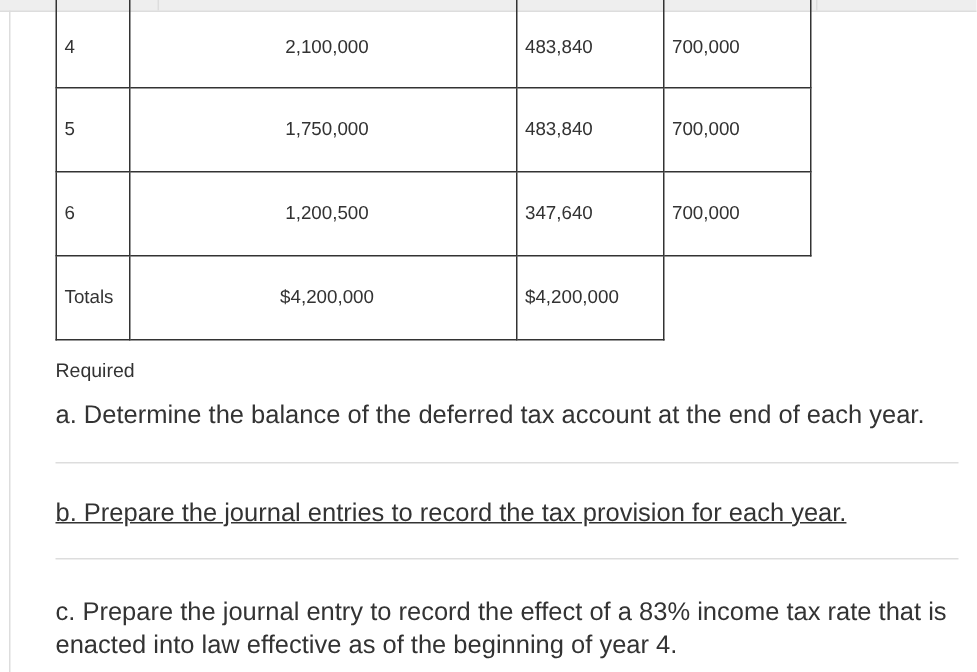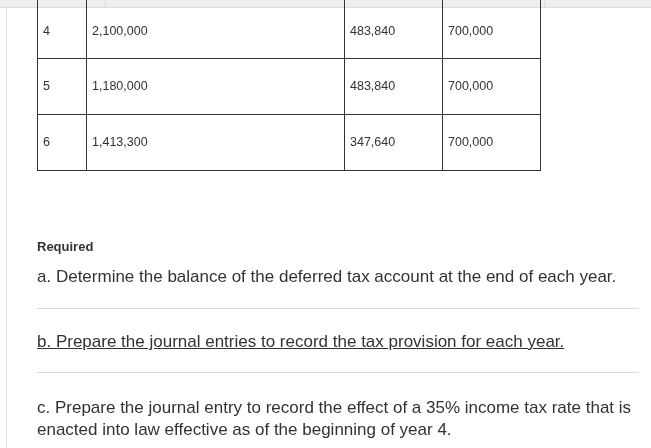--- a/index.html
+++ b/index.html
@@ -47,38 +47,38 @@
     padding: 0 0 0 5px;
     vertical-align: middle;
     box-sizing: border-box;
   }
   table.data tr.first td {
     border-top: none;
     height: 58px;
     padding-top: 4px;
   }
   td.c-year { width: 49px; }
-  td.c-pretax { width: 258px; }
+  td.c-pretax { width: 258px; text-align: center; }
   td.c-taxable { width: 98px; margin-top: 48px; }
   td.c-rev { width: 98px; }
   td.blank {
     border: none !important;
     border-left: 1.5px solid #333333 !important;
     border-top: 1.5px solid #333333 !important;
   }
   .section {
     position: absolute;
     left: 37px;
     width: 602px;
     font-size: 17px;
     color: #333333;
   }
   .required-label {
     top: 239px;
-    font-weight: bold;
+    font-weight: normal;
     font-size: 13px;
   }
   .req-a { top: 267px; }
   .sep1 {
     position: absolute;
     left: 37px; top: 308px;
     width: 602px; height: 1px;
     background: #dddddd;
   }
   .req-b { top: 332px; text-decoration: underline; }
@@ -105,31 +105,37 @@
 <table class="data">
   <tbody>
       <tr class="first">
     <td class="c-year">4</td>
     <td class="c-pretax">2,100,000</td>
     <td class="c-taxable">483,840</td>
     <td class="c-rev">700,000</td>
   </tr>
   <tr>
     <td class="c-year">5</td>
-    <td class="c-pretax">1,180,000</td>
+    <td class="c-pretax">1,750,000</td>
     <td class="c-taxable">483,840</td>
     <td class="c-rev">700,000</td>
   </tr>
   <tr>
     <td class="c-year">6</td>
-    <td class="c-pretax">1,413,300</td>
+    <td class="c-pretax">1,200,500</td>
     <td class="c-taxable">347,640</td>
     <td class="c-rev">700,000</td>
+  </tr>
+  <tr>
+    <td class="c-year">Totals</td>
+    <td class="c-pretax">$4,200,000</td>
+    <td class="c-taxable">$4,200,000</td>
+    <td class="c-rev blank"></td>
   </tr>
 </tbody>
   </table>
 
 <div class="section required-label">Required</div>
 <div class="section req-a">a. Determine the balance of the deferred tax account at the end of each year.</div>
 <div class="sep1"></div>
 <div class="section req-b">b. Prepare the journal entries to record the tax provision for each year.</div>
 <div class="sep2"></div>
-<div class="section req-c">c. Prepare the journal entry to record the effect of a 35% income tax rate that is enacted into law effective as of the beginning of year 4.</div>
+<div class="section req-c">c. Prepare the journal entry to record the effect of a 83% income tax rate that is enacted into law effective as of the beginning of year 4.</div>
 
 </body></html>

